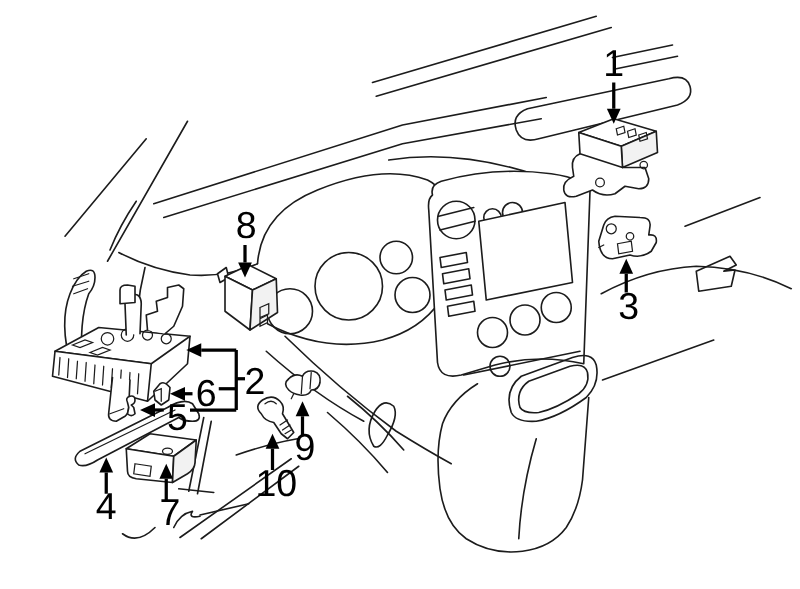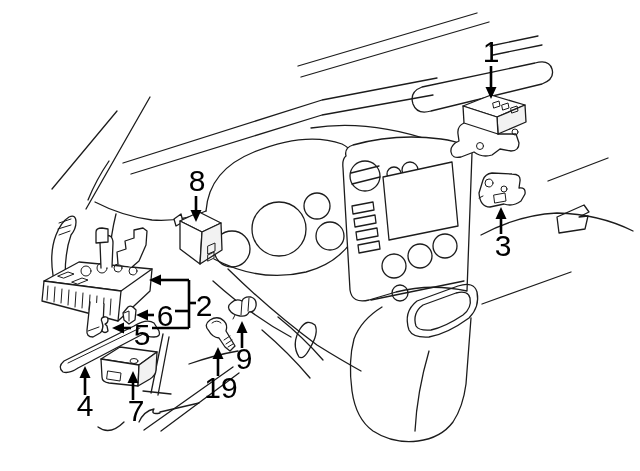--- a/index.html
+++ b/index.html
@@ -249,15 +249,15 @@
   <div id="callout-labels">
       <div class="callout-label" style="left: 491px; top: 52px;">1</div>
       <div class="callout-label" style="left: 204px; top: 306px;">2</div>
       <div class="callout-label" style="left: 503px; top: 246px;">3</div>
       <div class="callout-label" style="left: 85px; top: 406px;">4</div>
       <div class="callout-label" style="left: 142px; top: 335px;">5</div>
       <div class="callout-label" style="left: 165px; top: 316px;">6</div>
       <div class="callout-label" style="left: 136px; top: 411px;">7</div>
       <div class="callout-label" style="left: 197px; top: 181px;">8</div>
       <div class="callout-label" style="left: 244px; top: 359px;">9</div>
-      <div class="callout-label" style="left: 221px; top: 388px;">19</div>
+      <div class="callout-label" style="left: 221px; top: 388px;">10</div>
     </div>
 </div>
 
 </body></html>

